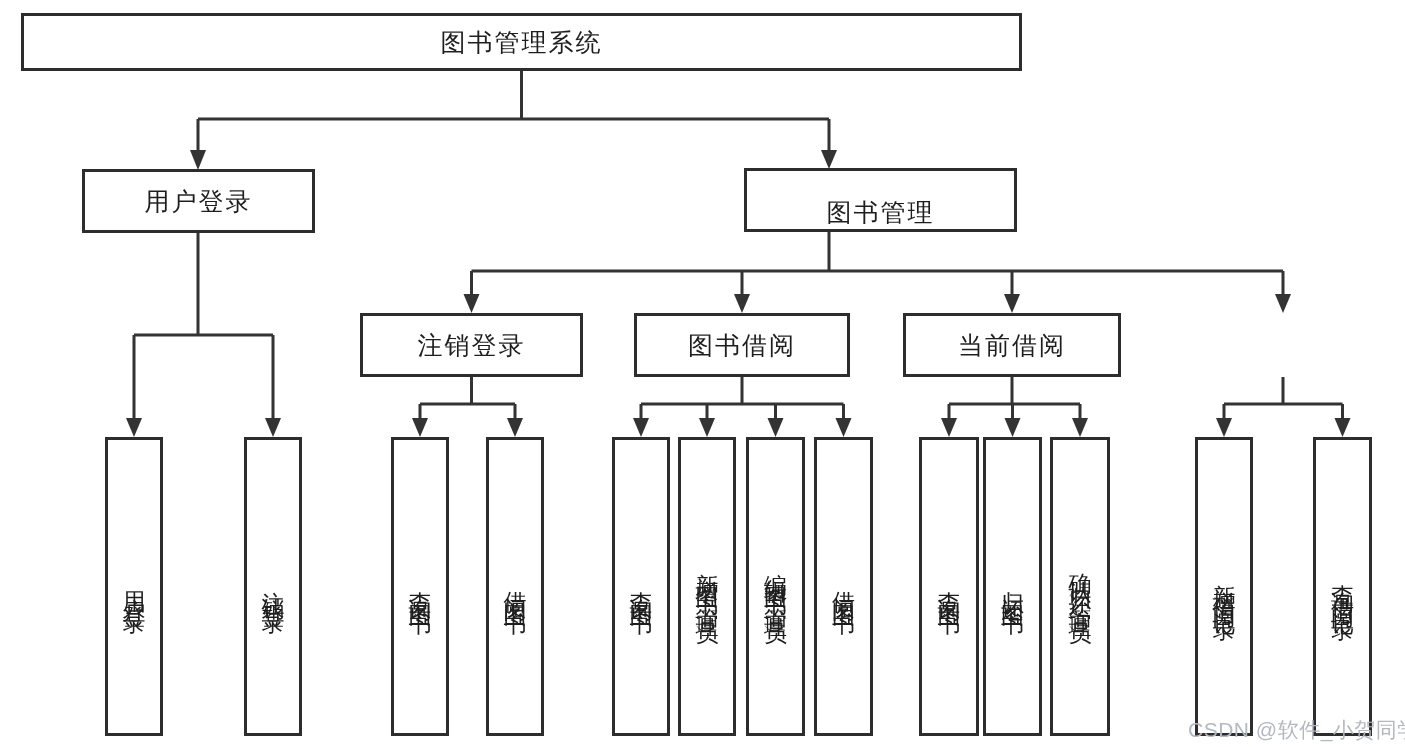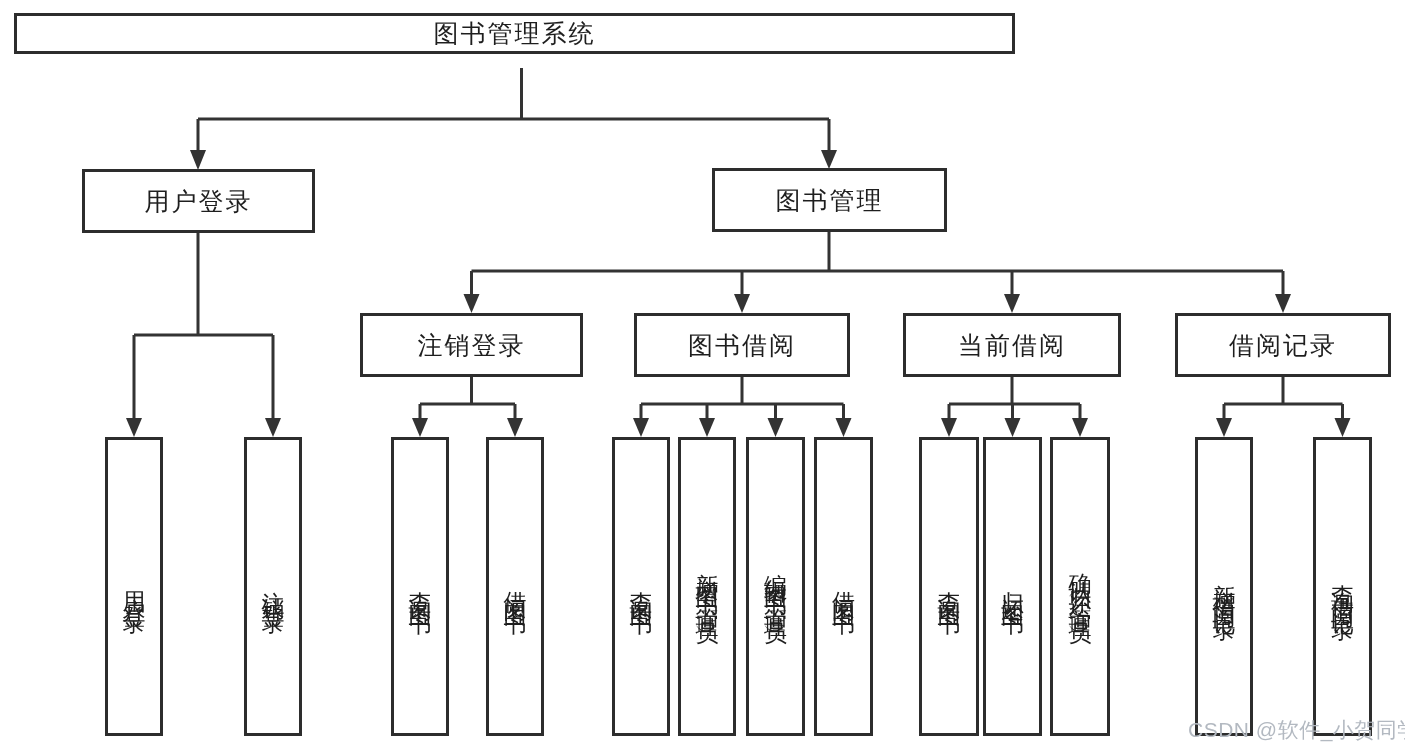--- a/index.html
+++ b/index.html
@@ -90,42 +90,39 @@
       <polygon points="767.5,418 783.5,418 775.5,437"></polygon>
       <polygon points="835.5,418 851.5,418 843.5,437"></polygon>
       <polygon points="941,418 957,418 949,437"></polygon>
       <polygon points="1004.5,418 1020.5,418 1012.5,437"></polygon>
       <polygon points="1072,418 1088,418 1080,437"></polygon>
       <polygon points="1216,418 1232,418 1224,437"></polygon>
       <polygon points="1334.5,418 1350.5,418 1342.5,437"></polygon>
     </g>
   </svg>
 
-  <div class="box" style="left:14px; top:13px; width:1001px; height:41px;">
+  <div class="box" style="left:21px; top:13px; width:1001px; height:58px;">
     <span class="hlabel">图书管理系统</span>
   </div>
 
   <div class="box" style="left:82px; top:169px; width:233px; height:64px;">
     <span class="hlabel">用户登录</span>
   </div>
-  <div class="box" style="left:712px; top:168px; width:235px; height:64px;">
+  <div class="box" style="left:744px; top:168px; width:273px; height:64px;align-items:flex-end;">
     <span class="hlabel">图书管理</span>
   </div>
 
   <div class="box" style="left:360px; top:313px; width:223px; height:64px;">
     <span class="hlabel">注销登录</span>
   </div>
   <div class="box" style="left:634px; top:313px; width:216px; height:64px;">
     <span class="hlabel">图书借阅</span>
   </div>
   <div class="box" style="left:903px; top:313px; width:218px; height:64px;font-family:Liberation Mono, monospace;">
     <span class="hlabel">当前借阅</span>
-  </div>
-  <div class="box" style="left:1175px; top:313px; width:216px; height:64px;">
-    <span class="hlabel">借阅记录</span>
   </div>
 
   <div class="box" style="left:105px; top:437px; width:58px; height:299px;">
     <span class="vtext">用户登录</span>
   </div>
   <div class="box" style="left:244px; top:437px; width:58px; height:299px;">
     <span class="vtext">注销登录</span>
   </div>
 
   <div class="box" style="left:391px; top:437px; width:58px; height:299px;">

